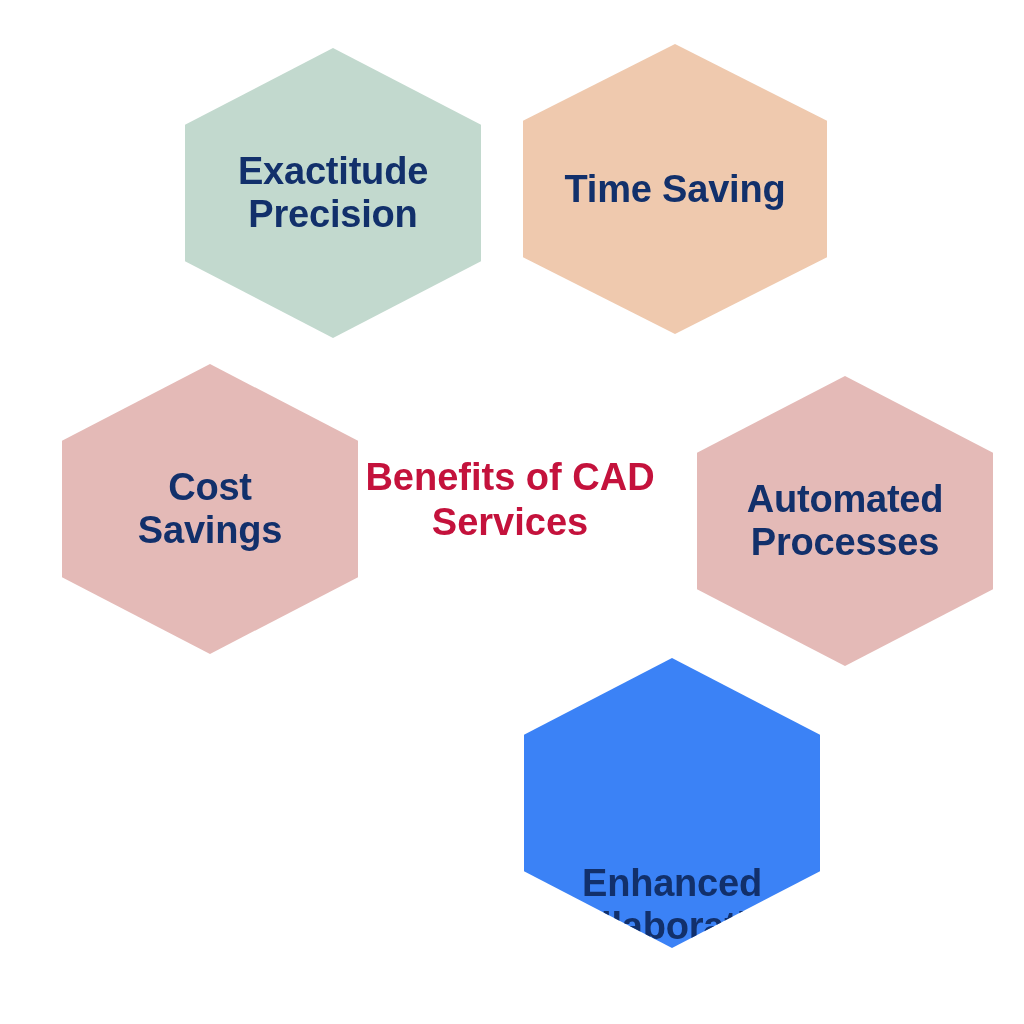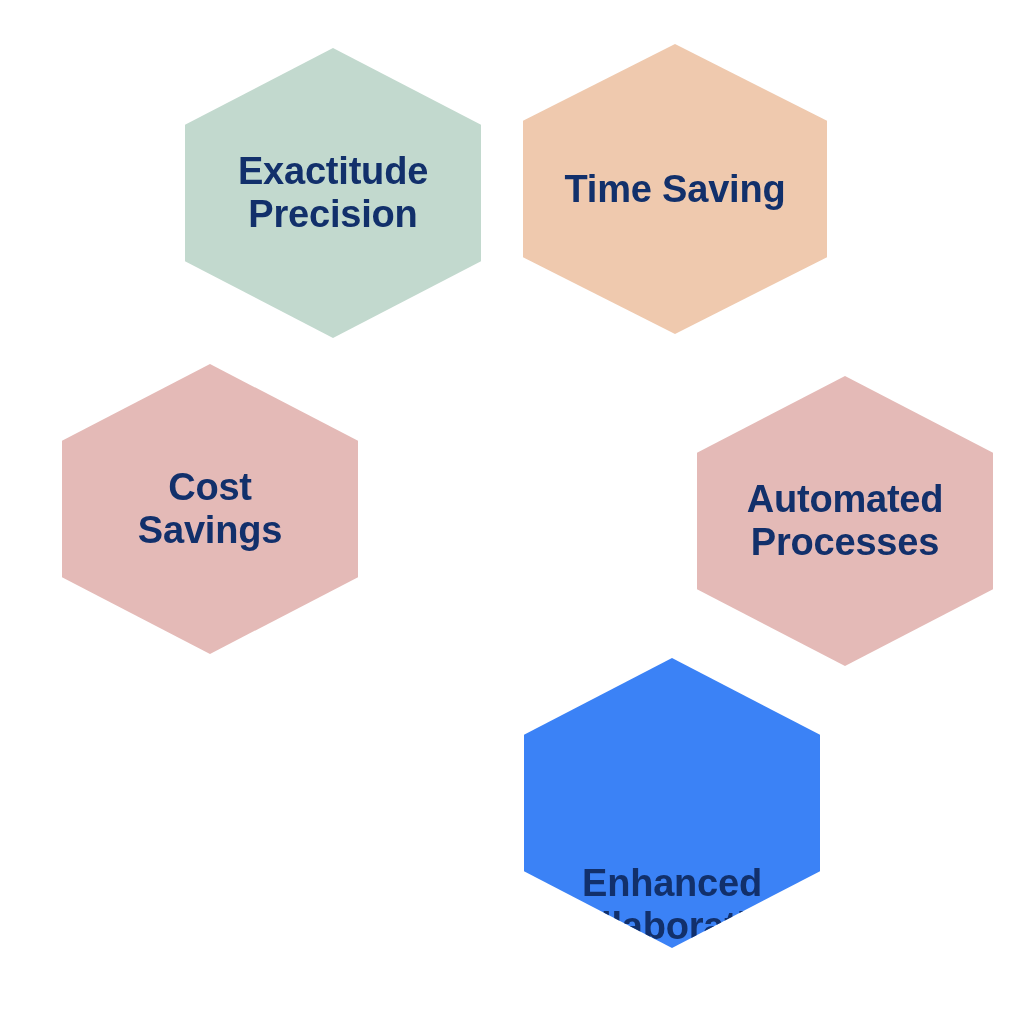--- a/index.html
+++ b/index.html
@@ -86,14 +86,18 @@
     <span class="hex-label" style="color: rgb(18, 48, 107);">Automated
 Processes</span>
   </div>
 
 
   <div class="hex" id="hex-enhanced-collab" style="background: #3b82f6; align-items: flex-end;">
     <span class="hex-label" style="color: rgb(18, 48, 107);">Enhanced
 Collaboration</span>
   </div>
 
+  <div class="center-title" id="center-title">
+    <span class="center-title-text" style="color: rgb(196, 18, 60);">Benefits of CAD
+Services</span>
+  </div>
 
 </div>
 
 </body></html>

